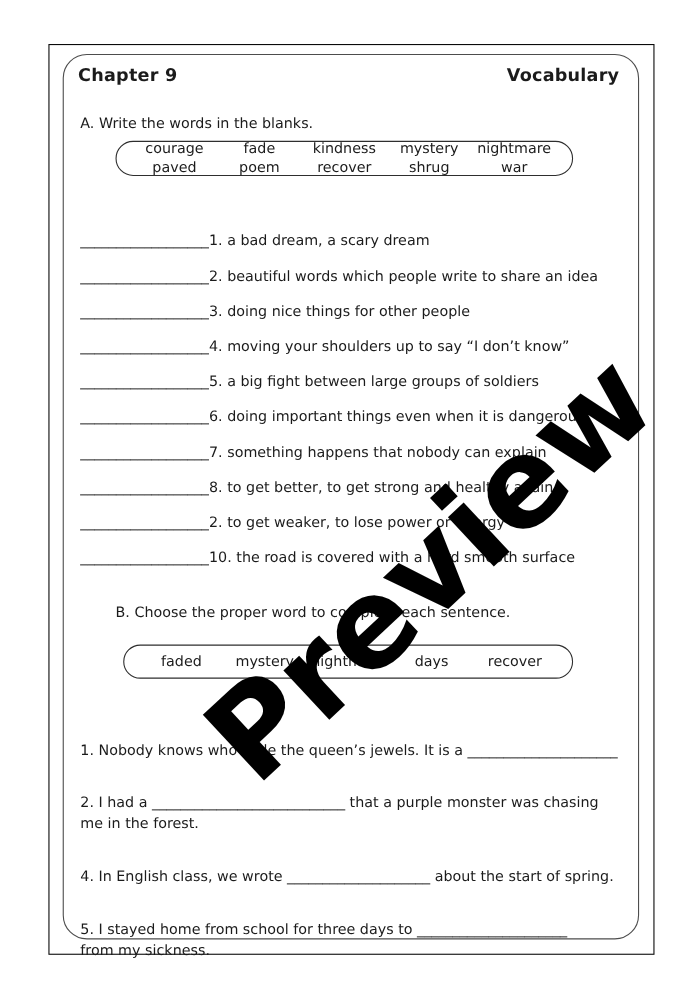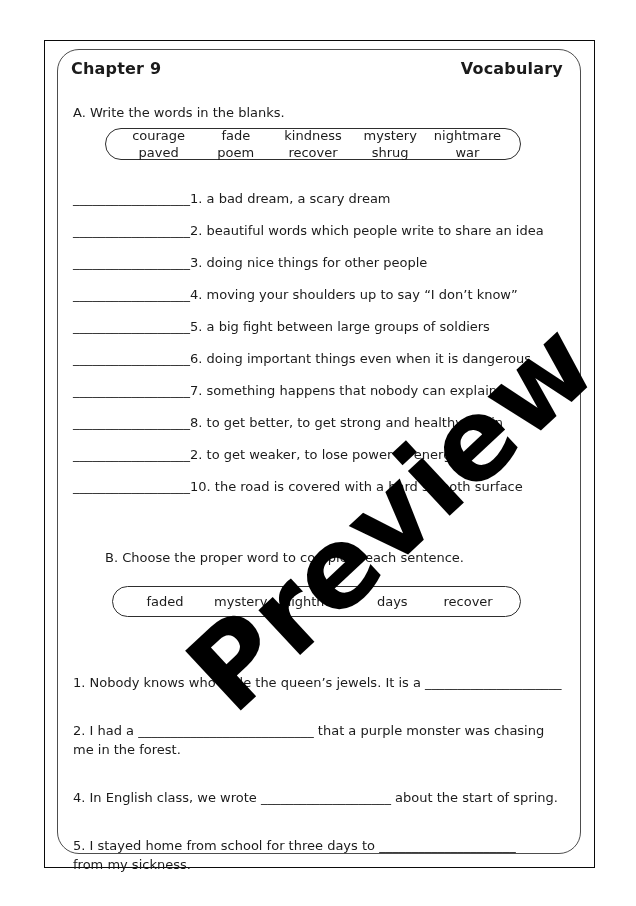--- a/index.html
+++ b/index.html
@@ -44,21 +44,21 @@
     display:flex; flex-direction:column; justify-content:center;
     font-size:13px;
   }
   .pill-a { top:78px; left:47px; width:416px; height:32px; border-radius:25px; }
   .pill-b { top:536px; left:54px; width:409px; height:31px; border-radius:16px; }
   .wb-row {
     display:grid; grid-template-columns:repeat(5,1fr);
     line-height:17px; text-align:center;
     padding:0 14px;
   }
-  .items-a { position:absolute; top:140px; left:15px; right:8px; }
+  .items-a { position:absolute; top:161px; left:15px; right:8px; }
   .row-a { font-size:13px; line-height:18px; margin-bottom:14px; white-space:nowrap; }
   .row-a .blank { letter-spacing:0; }
   .items-b { position:absolute; top:594px; left:15px; right:10px; }
   .row-b { font-size:13px; line-height:19px; margin-bottom:12.5px; white-space:pre-line;margin-top:29px; }
   .watermark {
     position:absolute; left:391px; top:517px;
     transform:translate(-50%,-50%) rotate(-43deg);
     font-size:112px; font-weight:bold; line-height:1;
     color:#000000; white-space:nowrap;
     z-index:5; pointer-events:none;

